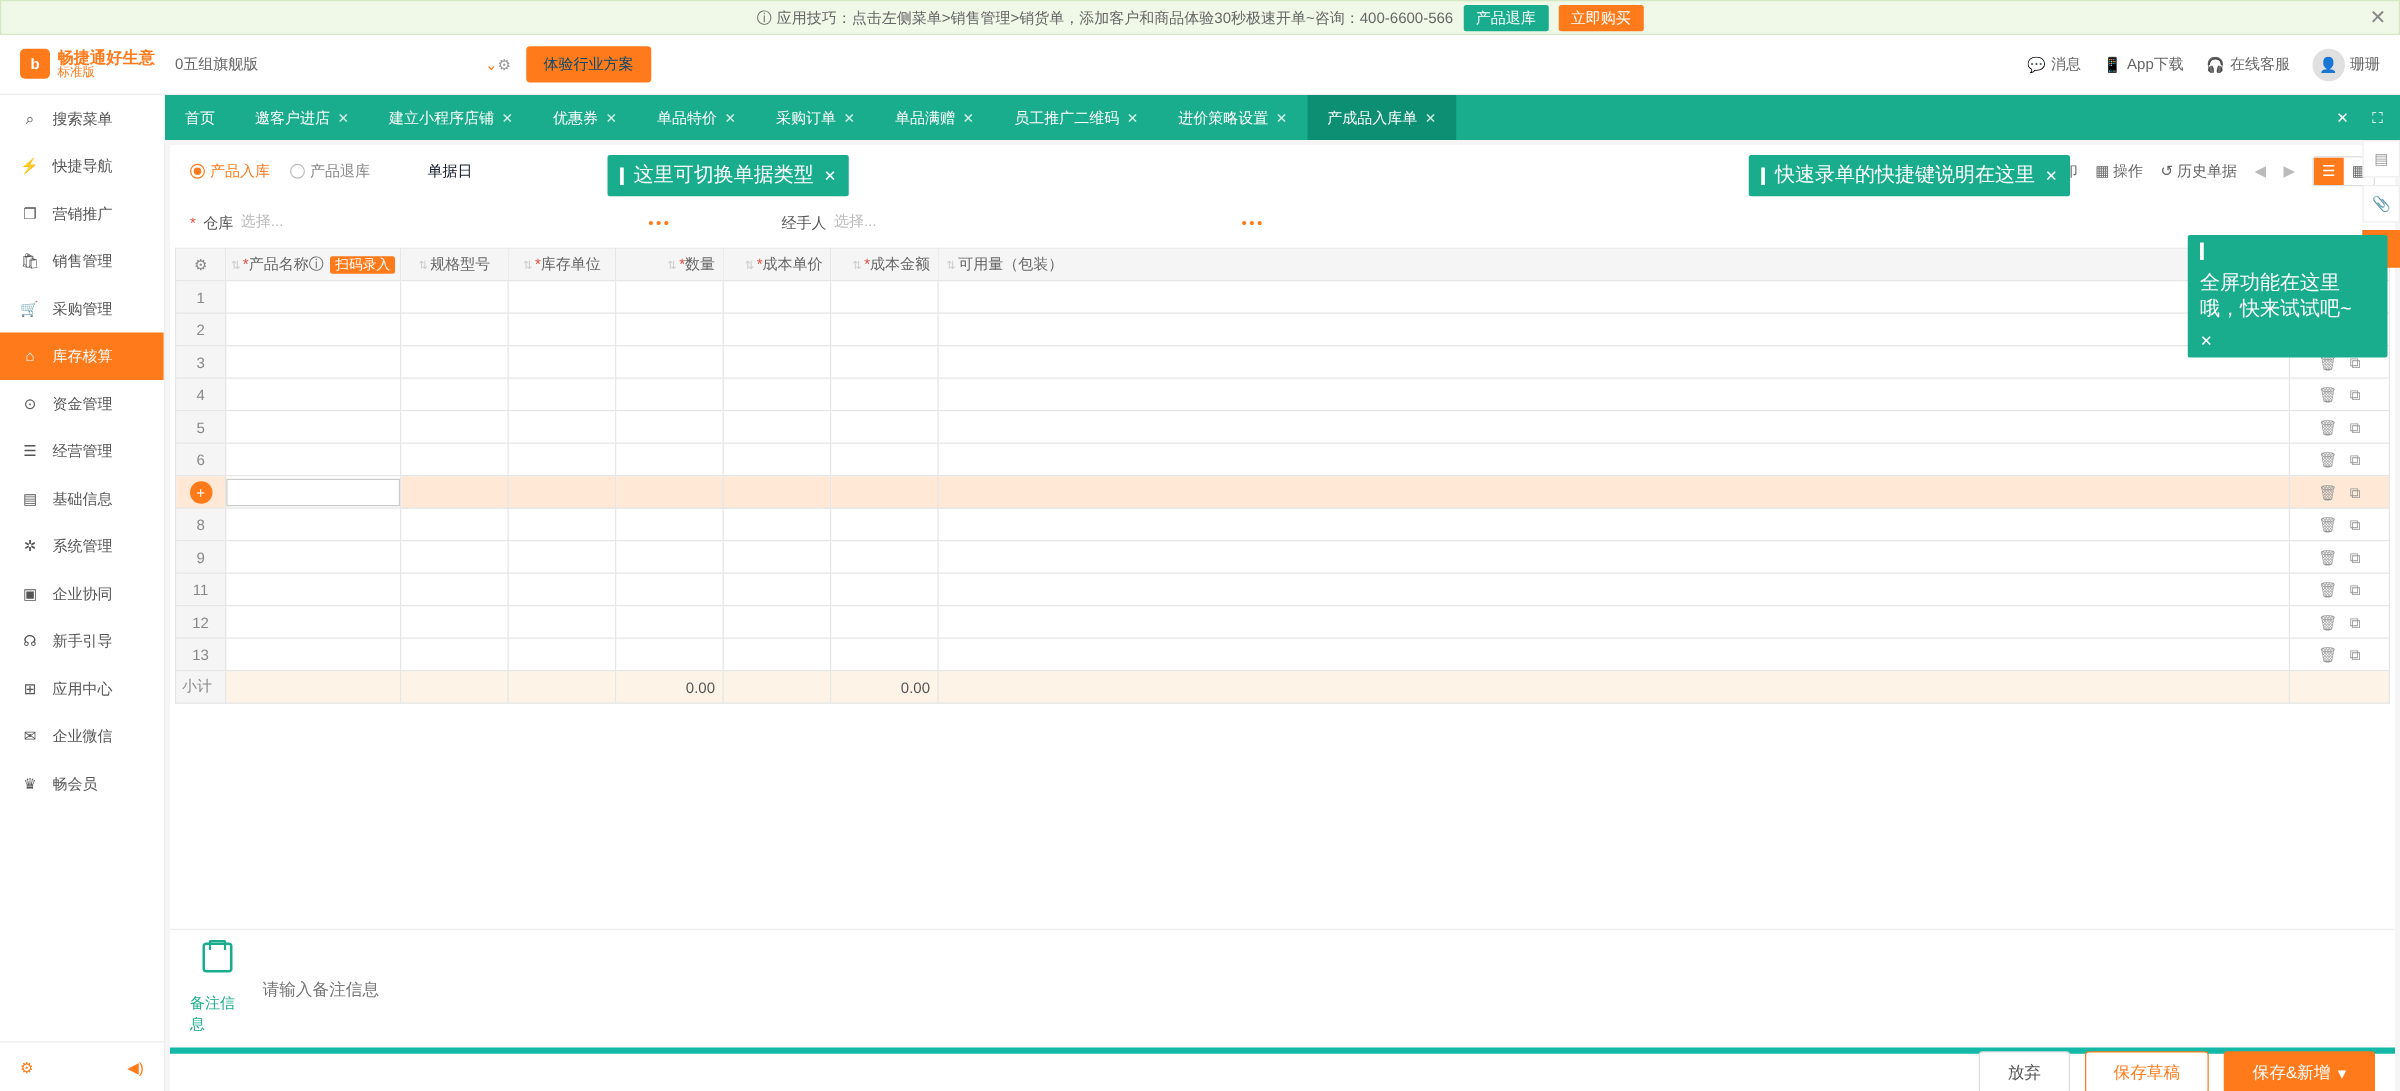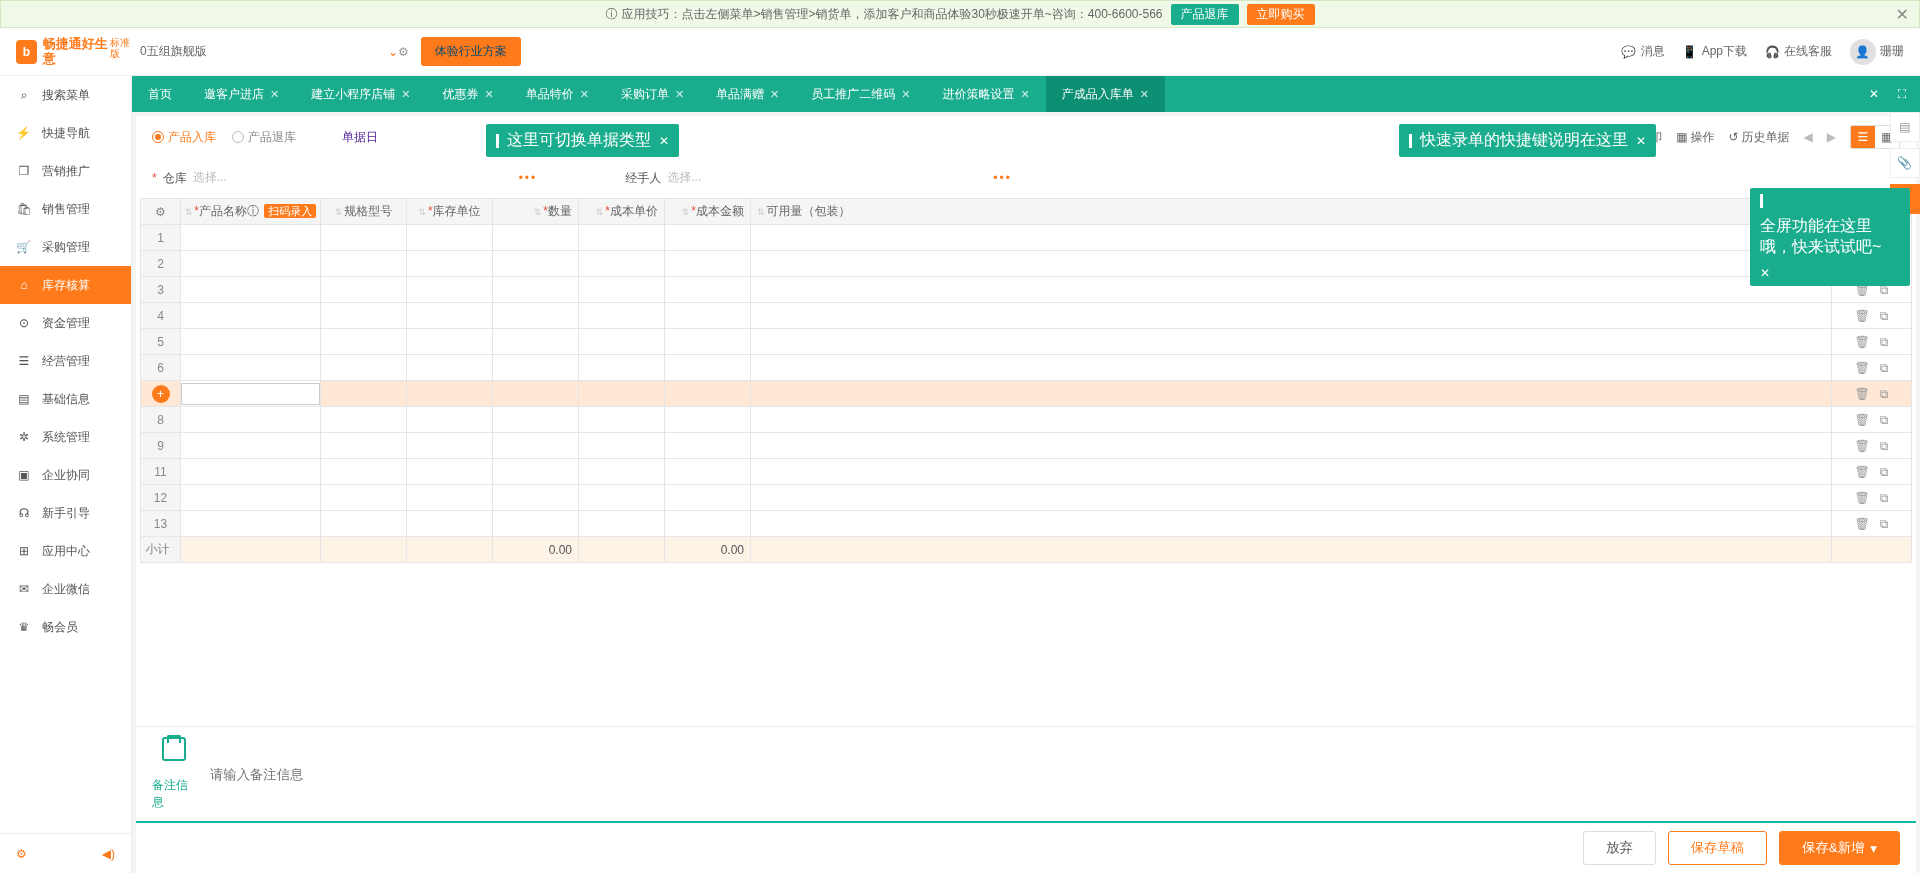--- a/index.html
+++ b/index.html
@@ -10,21 +10,21 @@
 .banner .info { display:flex; align-items:center; gap:4px; color:#666; }
 .banner .btn { padding:2px 10px; border-radius:2px; color:#fff; cursor:pointer; }
 .banner .btn.green { background:#1aad8d; }
 .banner .btn.orange { background:#ff7a1a; }
 .banner .close { position:absolute; right:10px; color:#888; cursor:pointer; font-size:16px; }
 
 
 .header { height:48px; display:flex; align-items:center; padding:0 16px; border-bottom:1px solid #eee; }
 .logo { display:flex; align-items:center; gap:6px; width:120px; }
 .logo-icon { width:24px; height:24px; background:#ff7a1a; border-radius:4px; display:flex; align-items:center; justify-content:center; color:#fff; font-weight:bold; }
-.logo-text { display:flex; line-height:1.1; }
+.logo-text { display:flex; flex-direction:column; line-height:1.1; }
 .logo-main { color:#ff7a1a; font-size:13px; font-weight:bold; }
 .logo-sub { color:#ff7a1a; font-size:10px; }
 .org-select { margin-left:4px; display:flex; align-items:center; gap:8px; }
 .org-name { color:#666; width:240px; border-bottom:1px solid transparent; }
 .chev { color:#ff7a1a; }
 .gear { color:#999; cursor:pointer; }
 .trial-btn { margin-left:12px; background:#ff7a1a; color:#0c4a6e; padding:6px 14px; border-radius:3px; cursor:pointer; }
 .header-right { margin-left:auto; display:flex; align-items:center; gap:18px; color:#666; }
 .hr-item { display:flex; align-items:center; gap:4px; cursor:pointer; }
 .avatar { width:26px; height:26px; border-radius:50%; background:#e0e0e0; display:flex; align-items:center; justify-content:center; color:#aaa; }
@@ -55,21 +55,21 @@
 .content { flex:1; margin:4px 4px 0 4px; background:#fff; display:flex; flex-direction:column; position:relative; min-height:0; }
 
 
 .doc-head { height:42px; display:flex; align-items:center; padding:0 16px; gap:16px; position:relative; }
 .radio { display:flex; align-items:center; gap:4px; cursor:pointer; }
 .radio .dot { width:12px; height:12px; border:1px solid #ff7a1a; border-radius:50%; position:relative; }
 .radio.on .dot::after { content:''; position:absolute; inset:2px; background:#ff7a1a; border-radius:50%; }
 .radio.off .dot { border-color:#bbb; }
 .radio.on span { color:#ff7a1a; }
 .radio.off span { color:#888; }
-.doc-date { margin-left:30px; color:#4c1d95; }
+.doc-date { margin-left:30px; color:#0f172a; }
 .doc-no { margin-left:180px; color:#666; }
 
 
 .tip { position:absolute; background:#1aad8d; color:#fff; padding:6px 10px; border-radius:2px; display:flex; align-items:center; gap:8px; z-index:5; }
 .tip .bar { width:3px; height:14px; background:#fff; }
 .tip .tx { font-size:16px; }
 .tip .cx { cursor:pointer; }
 .tip1 { left:350px; top:8px; }
 .tip2 { right:260px; top:8px; }
 .tip3 { position:fixed; right:10px; top:188px; width:160px; flex-wrap:wrap; }
@@ -112,21 +112,21 @@
 .scan-tag { background:#ff7a1a; color:#fff; font-size:11px; padding:1px 4px; border-radius:2px; margin-left:2px; }
 
 
 .remark { display:flex; align-items:center; gap:14px; padding:10px 16px; border-top:1px solid #eee; }
 .remark .ric { width:44px; display:flex; flex-direction:column; align-items:center; color:#1aad8d; gap:16px; }
 .remark .ric .bx { width:24px; height:24px; border:2px solid #1aad8d; border-radius:3px; position:relative; }
 .remark .ric .bx::before { content:''; position:absolute; top:-4px; left:3px; right:3px; height:6px; border:2px solid #1aad8d; border-bottom:none; border-radius:2px 2px 0 0; }
 .remark input { flex:1; border:none; outline:none; color:#999; }
 
 
-.footer { height:52px; border-top:2px solid #14b8a6; background:#fff; display:flex; align-items:center; justify-content:flex-end; gap:12px; padding:0 16px; }
+.footer { height:35px; border-top:5px solid #14b8a6; background:#fff; display:flex; align-items:center; justify-content:flex-end; gap:12px; padding:0 16px; }
 .fbtn { padding:7px 22px; border-radius:3px; cursor:pointer; border:1px solid #ddd; background:#fff; color:#555; }
 .fbtn.outline-o { border-color:#ff7a1a; color:#ff7a1a; }
 .fbtn.solid-o { background:#ff7a1a; border-color:#ff7a1a; color:#fff; display:flex; align-items:center; gap:6px; }
 
 
 .rail { position:fixed; right:0; top:112px; width:30px; display:flex; flex-direction:column; gap:6px; }
 .rail .ri { width:30px; height:30px; background:#fff; border:1px solid #eee; display:flex; align-items:center; justify-content:center; color:#999; cursor:pointer; }
 .rail .ri.active { background:#ff7a1a; color:#fff; border-color:#ff7a1a; }
 </style>
 </head>

